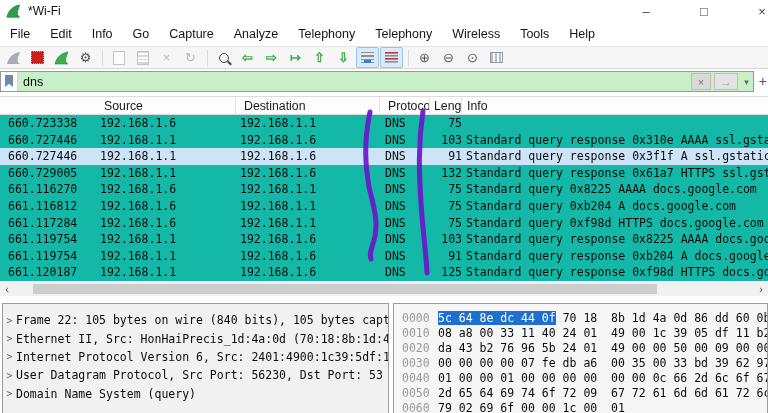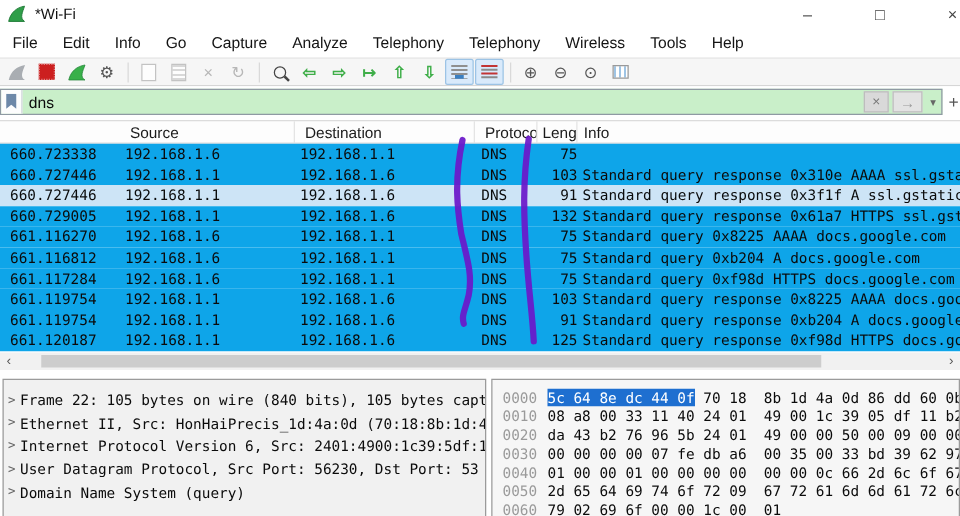--- a/index.html
+++ b/index.html
@@ -60,21 +60,21 @@
   .filter-caret{flex:none;width:13px;color:#666;font-size:9px;text-align:center;}
   .filter-add{position:absolute;right:1px;top:4px;font-size:14px;color:#555;}
 
   
   .plist-header{left:0;top:96px;width:768px;height:19px;background:#fdfdfd;border-top:1px solid #dcdcdc;
       border-bottom:1px solid #dcdcdc;box-sizing:border-box;font-size:12.3px;color:#1a1a1a;}
   .hcell{position:absolute;top:0;height:18px;display:flex;align-items:center;padding-left:8px;
       border-right:1px solid #e4e4e4;box-sizing:border-box;overflow:hidden;white-space:nowrap;}
   .rows{left:0;top:115px;width:768px;height:166px;font-family:"DejaVu Sans Mono","Liberation Mono",monospace;
       font-size:11.5px;color:#0b0b0b;}
-  .prow{position:relative;width:768px;height:16.6px;background:#0ea5e9;overflow:hidden;white-space:nowrap;}
+  .prow{position:relative;width:768px;height:16.6px;background:#14b8a6;overflow:hidden;white-space:nowrap;}
   .prow.hl{background:#cde4f6;}
   .pcell{position:absolute;top:1px;}
   .c-time{left:8px;}  .c-src{left:100px;}  .c-dst{left:240px;}  .c-proto{left:385px;}
   .c-len{left:420px;width:42px;text-align:right;}  .c-info{left:466px;}
 
   
   .annot{left:0;top:0;width:768px;height:413px;pointer-events:none;z-index:30;}
 
   
   .hscroll{left:0;top:282px;width:768px;height:14px;background:#f1f1f1;}

